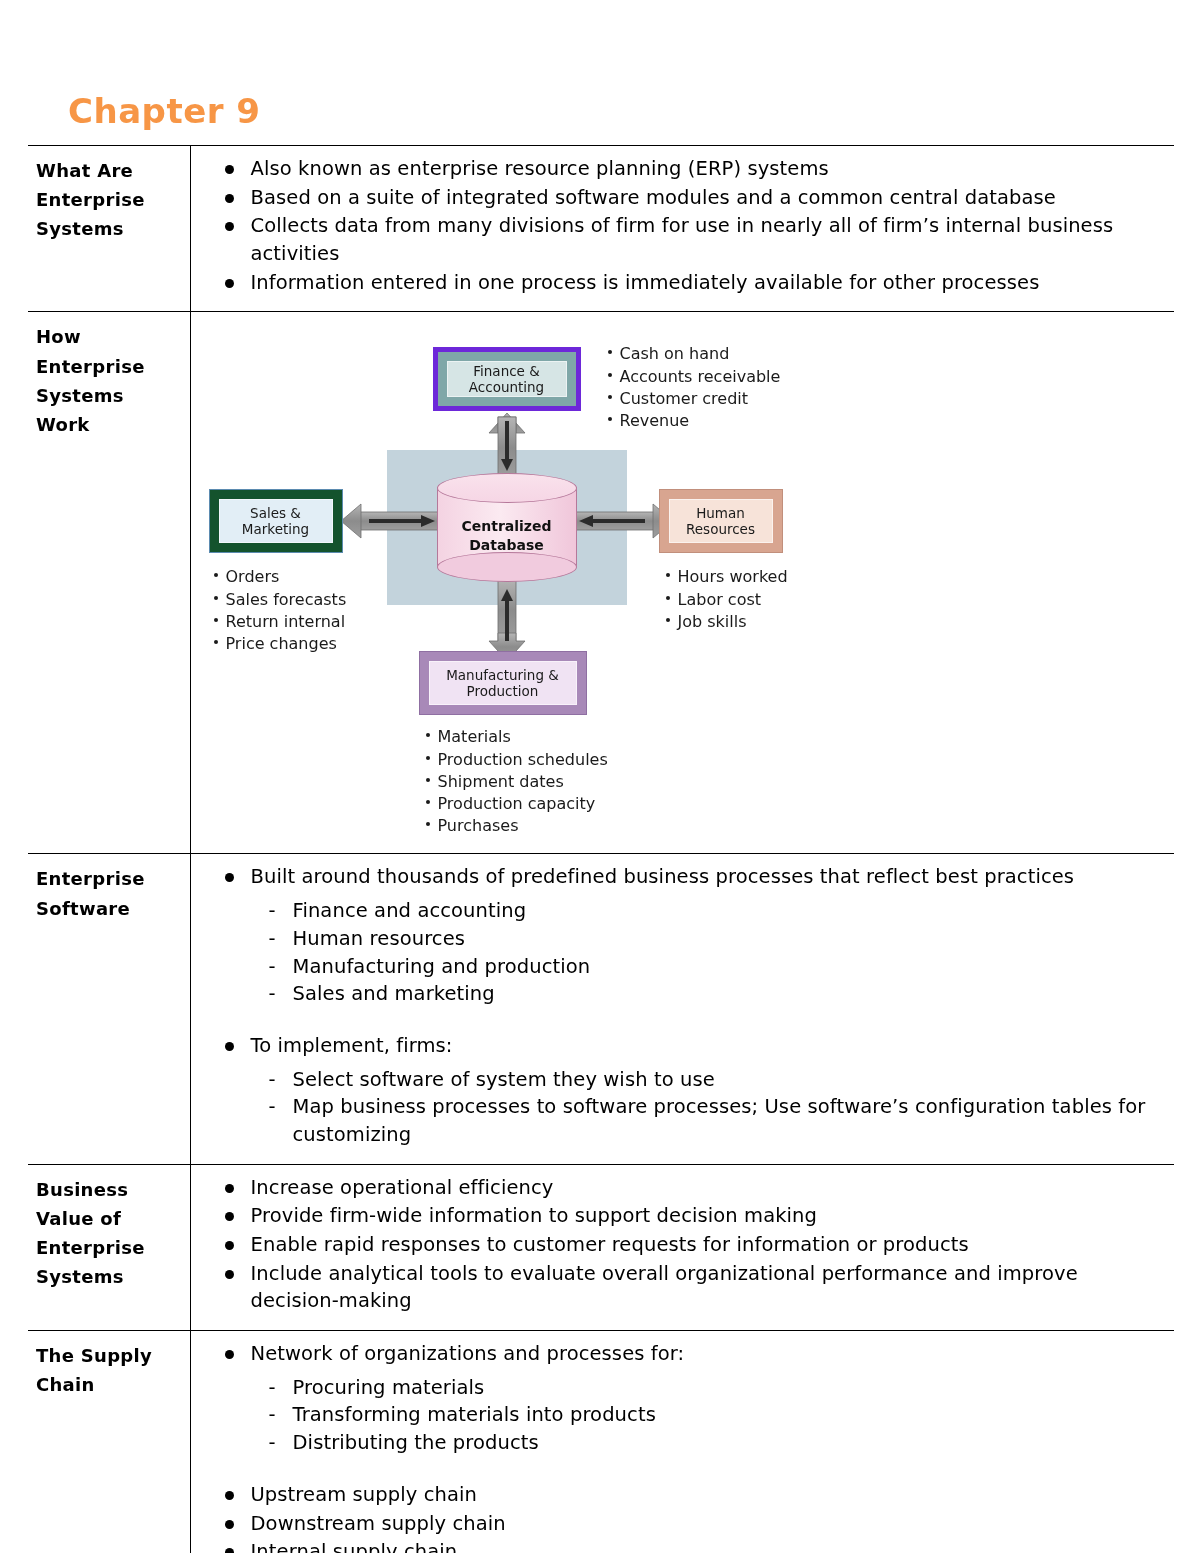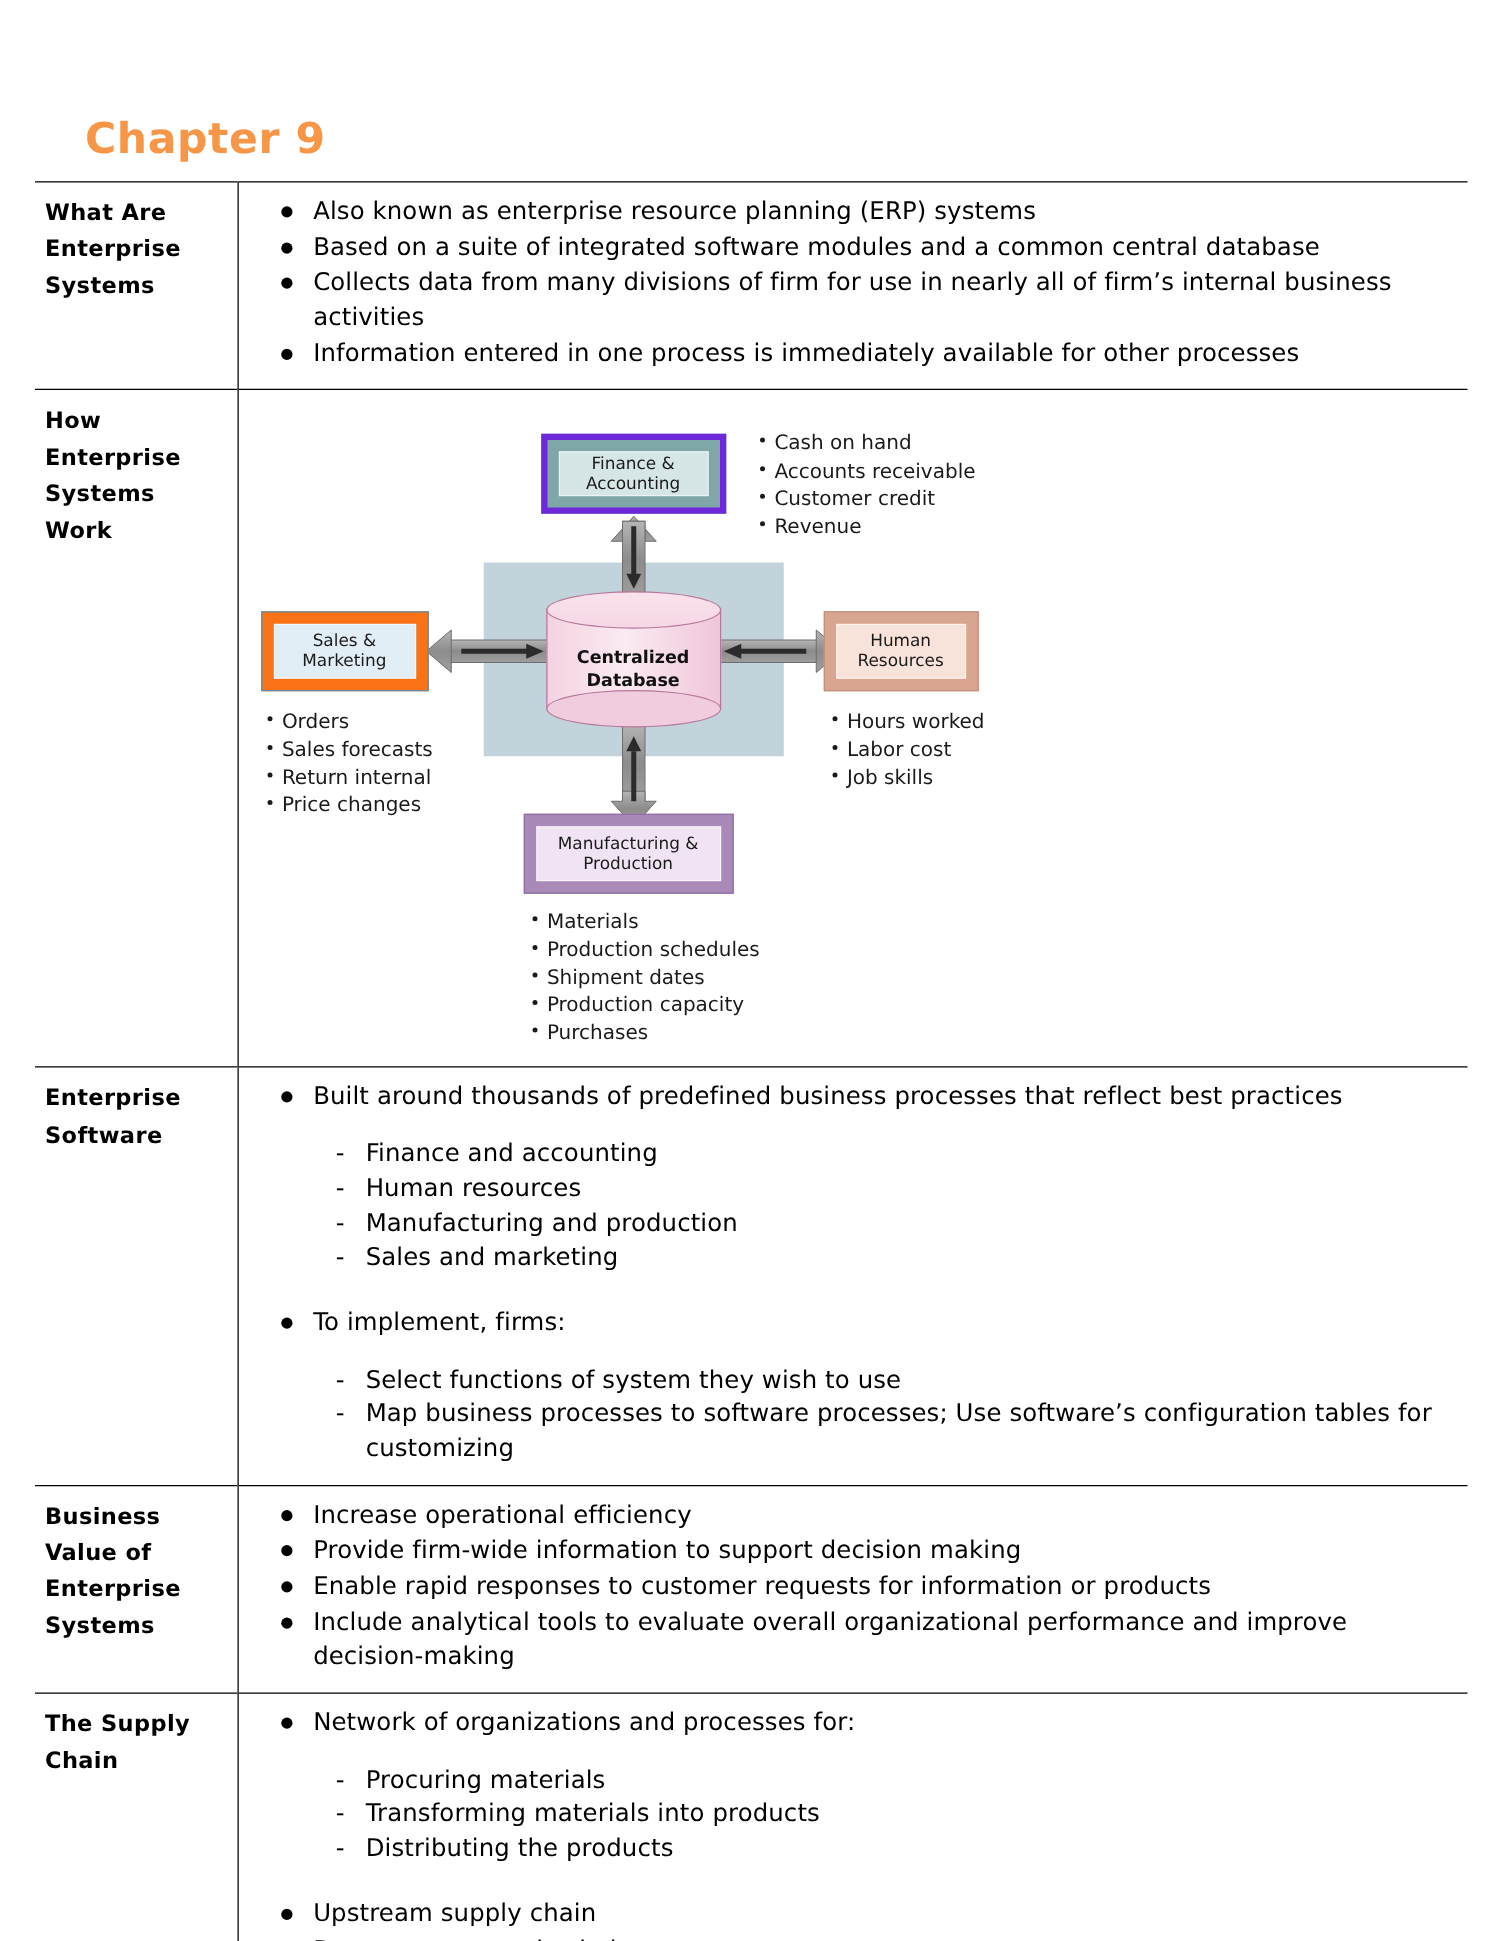--- a/index.html
+++ b/index.html
@@ -66,21 +66,21 @@
   ul.bullets > li::before {
     content: "";
     position: absolute;
     left: 16px; top: 10px;
     width: 9px; height: 9px;
     border-radius: 50%;
     background: #000;
   }
   ul.bullets > li.no-bullet::before { display: none; }
 
-  ul.sub { list-style: none; margin: 18px 0 0 0; padding: 0; }
+  ul.sub { list-style: none; margin: 6px 0 0 0; padding: 0; }
   ul.sub > li {
     position: relative;
     padding-left: 42px;
     font-size: 19.5px;
     line-height: 1.42;
   }
   ul.sub > li::before {
     content: "-";
     position: absolute;
     left: 18px; top: 0;
@@ -122,21 +122,21 @@
 
   .box-finance {
     left: 224px; top: 14px; width: 148px; height: 64px;
     background: #7fa7a8;
     border: 5px solid #6d28d9;
   }
   .box-finance .inner { background: #d6e5e5; }
 
   .box-sales {
     left: 0px; top: 156px; width: 134px; height: 64px;
-    background: #f97316;
+    background: #14532d;
     border: 1px solid #5b8bb0;
   }
   .box-sales .inner { background: #e2eef6; }
 
   .box-hr {
     left: 450px; top: 156px; width: 124px; height: 64px;
     background: #d8a590;
     border: 1px solid #c18f7c;
   }
   .box-hr .inner { background: #f7e3d9; }
@@ -344,21 +344,21 @@
                 <li>Manufacturing and production</li>
                 <li>Sales and marketing</li>
               </ul>
             </li>
             <li class="no-bullet">
                 <div class="gap"></div>
               </li>
             <li>
               <span>To implement, firms:</span>
               <ul class="sub">
-                <li>Select functions of system they wish to use</li>
+                <li>Select software of system they wish to use</li>
                 <li>Map business processes to software processes; Use software’s configuration tables for customizing</li>
               </ul>
             </li>
           </ul>
         </td>
       </tr>
 
       <tr>
         <td class="label-cell">Business Value of Enterprise Systems</td>
         <td class="content-cell">

